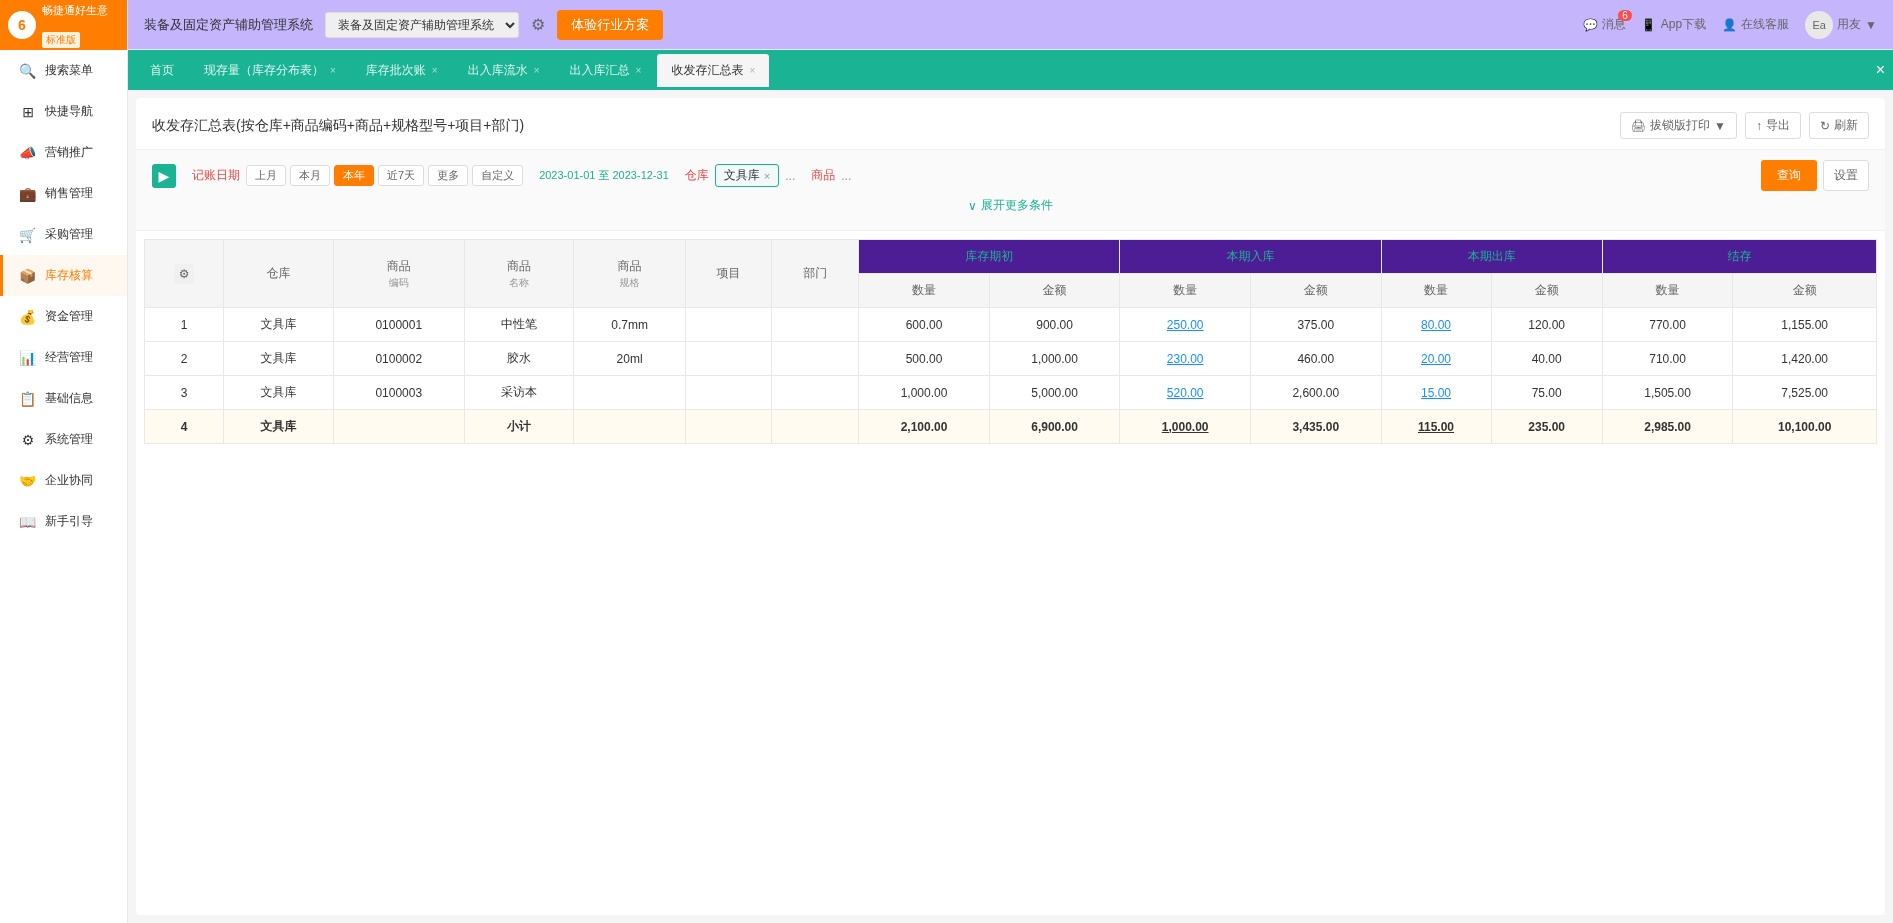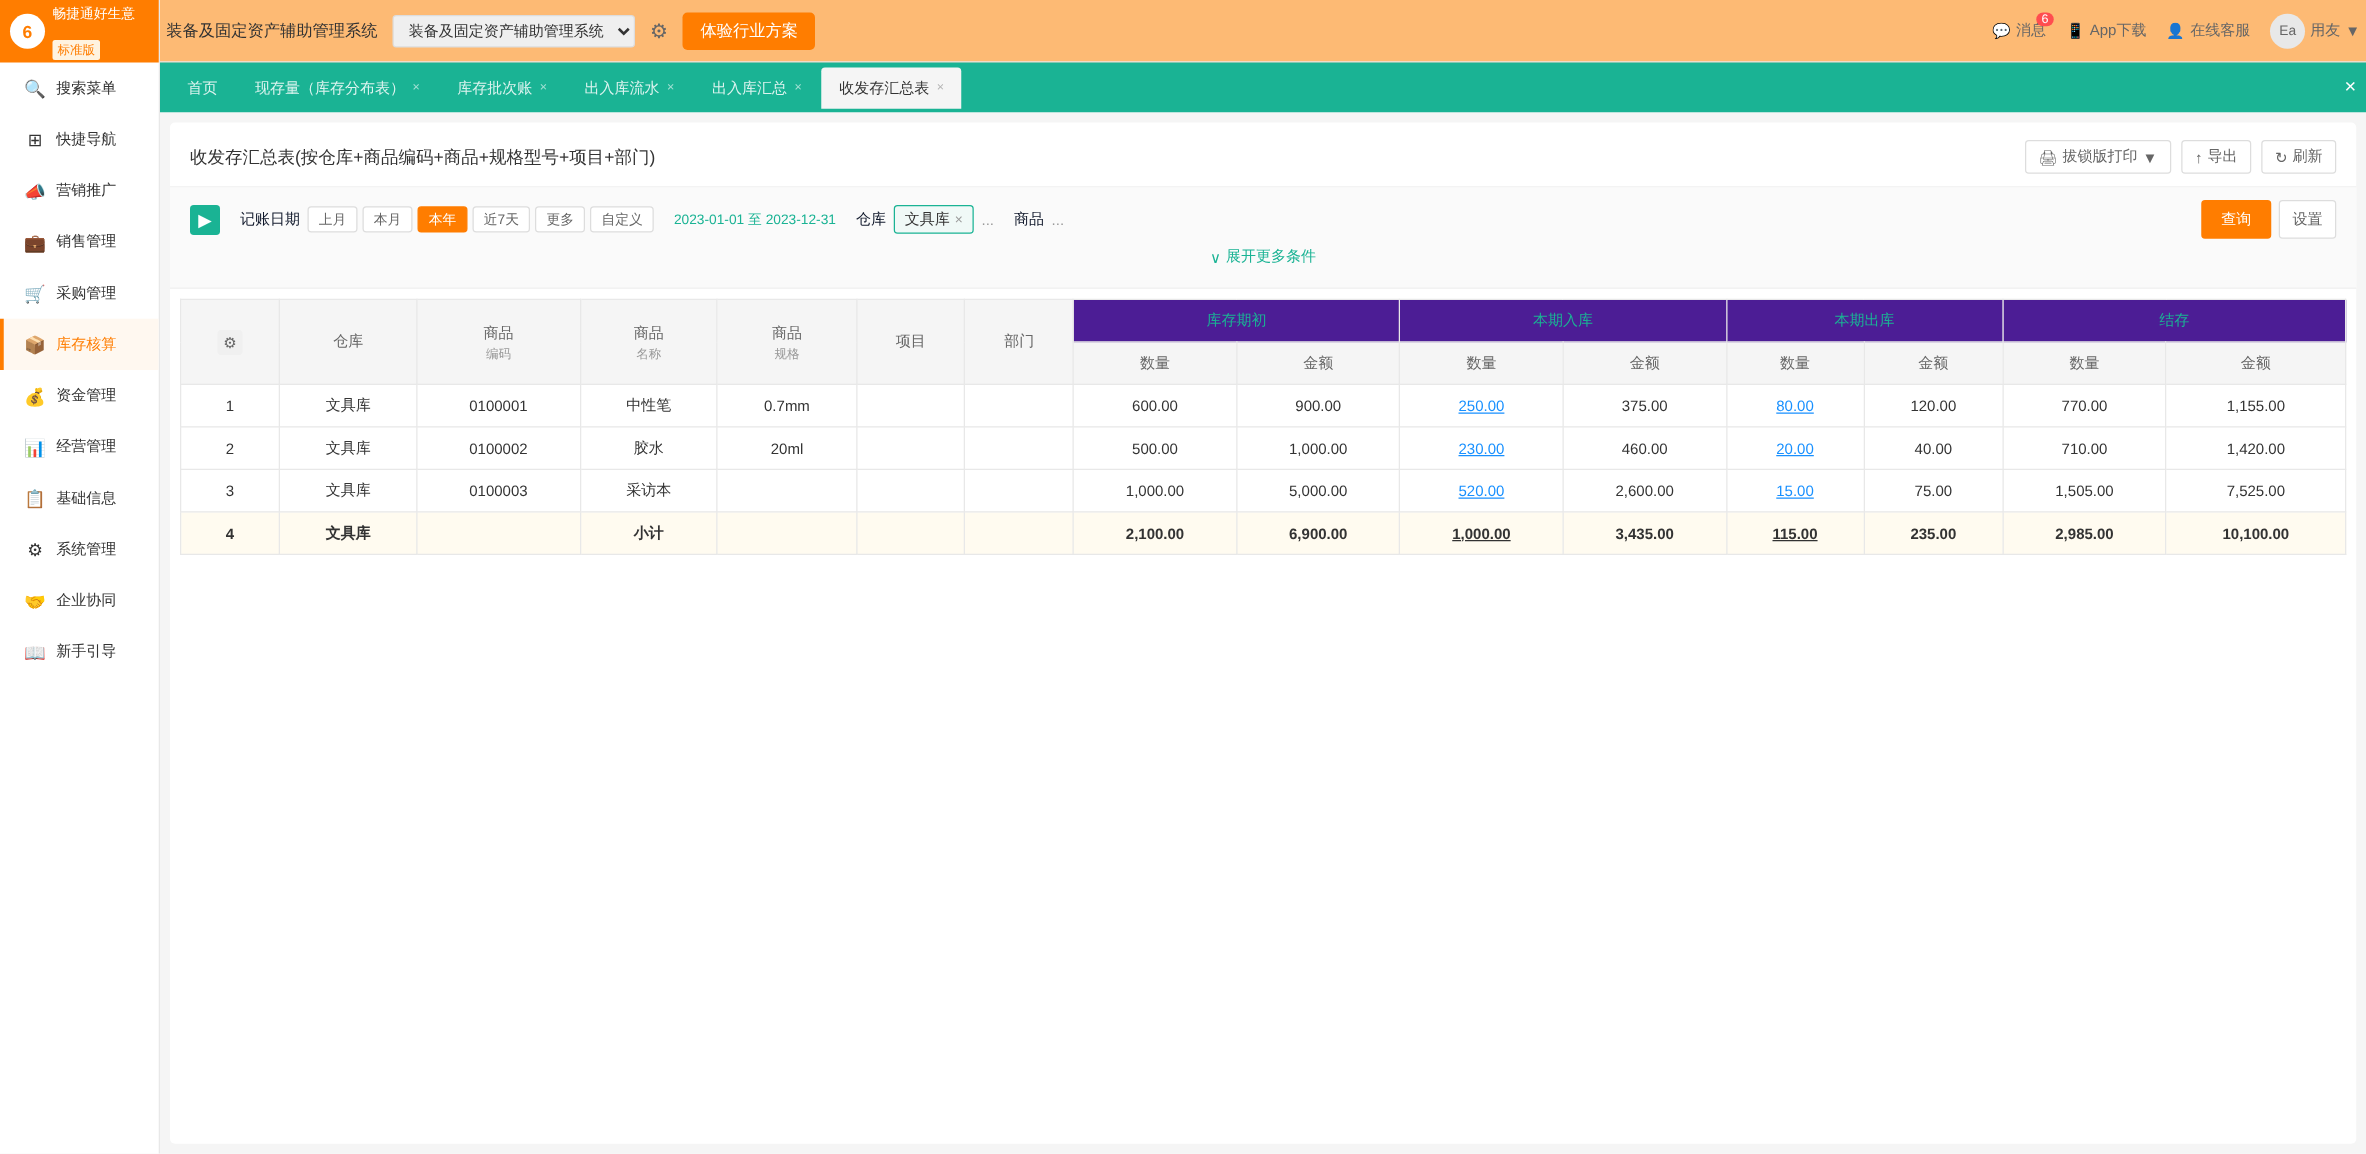--- a/index.html
+++ b/index.html
@@ -12,21 +12,21 @@
     .sidebar-tag { background: #fff3e0; color: #ff7d00; font-size: 10px; padding: 1px 4px; border-radius: 2px; margin-top: 14px; display: inline-block; }
     .sidebar-nav { flex: 1; overflow-y: auto; }
     .sidebar-item { display: flex; align-items: center; gap: 8px; padding: 12px 16px; cursor: pointer; color: #333; font-size: 12px; border-left: 3px solid transparent; }
     .sidebar-item.active { background: #fff8f0; color: #ff7d00; border-left-color: #ff7d00; }
     .sidebar-item .icon { font-size: 14px; width: 18px; text-align: center; }
 
     
     .main { flex: 1; display: flex; flex-direction: column; overflow: hidden; }
 
     
-    .topbar { height: 50px; background: #fdba74; border-bottom: 1px solid #e8e8e8; display: flex; align-items: center; padding: 0 5px; gap: 4px; justify-content: space-between; }
+    .topbar { height: 50px; background: #c4b5fd; border-bottom: 1px solid #e8e8e8; display: flex; align-items: center; padding: 0 16px; gap: 4px; justify-content: space-between; }
     .topbar-left { display: flex; align-items: center; gap: 12px; }
     .system-title { font-size: 13px; color: #333; }
     .topbar-select { border: 1px solid #ddd; border-radius: 3px; padding: 4px 8px; font-size: 12px; color: #333; }
     .topbar-gear { color: #666; font-size: 16px; cursor: pointer; }
     .btn-experience { background: #ff7d00; color: #fff; border: none; border-radius: 4px; padding: 6px 14px; font-size: 13px; cursor: pointer; }
     .topbar-right { display: flex; align-items: center; gap: 16px; color: #666; font-size: 12px; }
     .topbar-right-item { display: flex; align-items: center; gap: 4px; cursor: pointer; position: relative; }
     .badge { background: #ff4d4f; color: #fff; border-radius: 8px; padding: 0 4px; font-size: 10px; position: absolute; top: -6px; right: -6px; }
     .user-avatar { width: 28px; height: 28px; background: #e8e8e8; border-radius: 50%; display: flex; align-items: center; justify-content: center; font-size: 11px; color: #666; }
 
@@ -47,21 +47,21 @@
     .page-title { font-size: 14px; color: #333; font-weight: 500; }
     .header-actions { display: flex; align-items: center; gap: 8px; }
     .btn-print { border: 1px solid #ddd; background: #fff; border-radius: 3px; padding: 4px 10px; font-size: 12px; cursor: pointer; color: #666; display: flex; align-items: center; gap: 4px; }
     .btn-export { border: 1px solid #ddd; background: #fff; border-radius: 3px; padding: 4px 10px; font-size: 12px; cursor: pointer; color: #666; display: flex; align-items: center; gap: 4px; }
     .btn-refresh { border: 1px solid #ddd; background: #fff; border-radius: 3px; padding: 4px 10px; font-size: 12px; cursor: pointer; color: #666; display: flex; align-items: center; gap: 4px; }
 
     
     .filter-area { padding: 10px 16px; background: #fafafa; border-bottom: 1px solid #f0f0f0; }
     .filter-row { display: flex; align-items: center; gap: 16px; flex-wrap: wrap; }
     .filter-item { display: flex; align-items: center; gap: 6px; }
-    .filter-label { color: #0f172a; font-size: 12px; white-space: nowrap; }
+    .filter-label { color: #ef4444; font-size: 12px; white-space: nowrap; }
     .date-btns { display: flex; align-items: center; gap: 4px; }
     .date-btn { padding: 2px 8px; border: 1px solid #ddd; background: #fff; border-radius: 3px; font-size: 11px; cursor: pointer; color: #666; }
     .date-btn.active { background: #ff7d00; color: #fff; border-color: #ff7d00; }
     .date-range { color: #1ab394; font-size: 11px; text-align: center; }
     .warehouse-tag { background: #f0f9f7; border: 1px solid #1ab394; color: #333; padding: 2px 8px; border-radius: 3px; font-size: 12px; display: flex; align-items: center; gap: 4px; }
     .warehouse-tag .remove { color: #999; cursor: pointer; font-size: 11px; }
     .more-btn { color: #999; font-size: 12px; cursor: pointer; }
     .filter-more-row { display: flex; align-items: center; justify-content: center; padding: 6px; }
     .expand-btn { color: #1ab394; font-size: 12px; cursor: pointer; display: flex; align-items: center; gap: 4px; border: none; background: none; }
     .filter-toggle { width: 24px; height: 24px; background: #1ab394; color: #fff; border: none; border-radius: 3px; cursor: pointer; display: flex; align-items: center; justify-content: center; font-size: 14px; flex-shrink: 0; }

